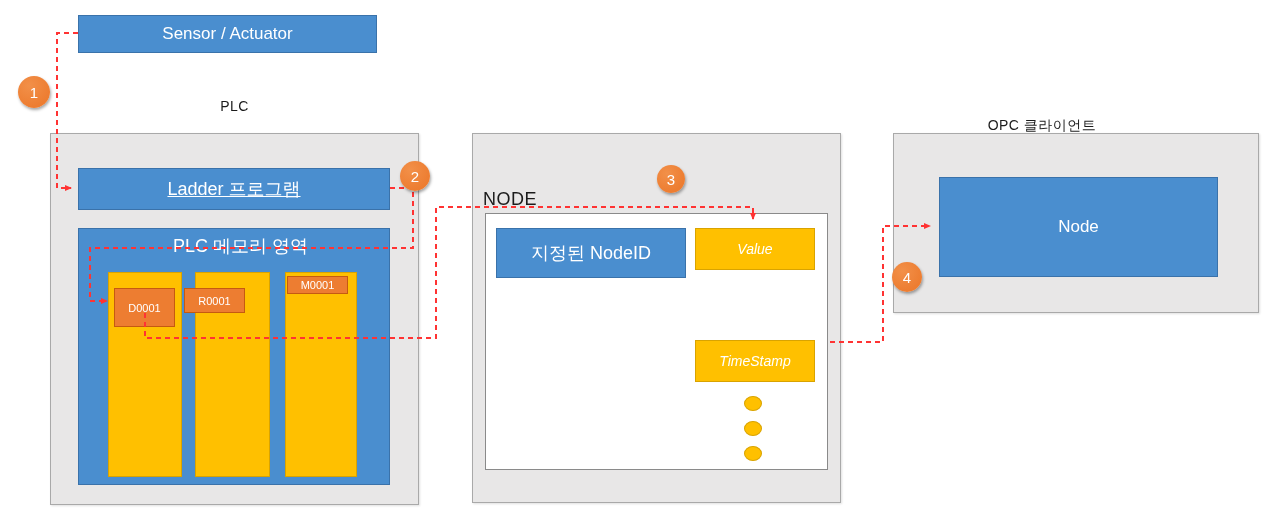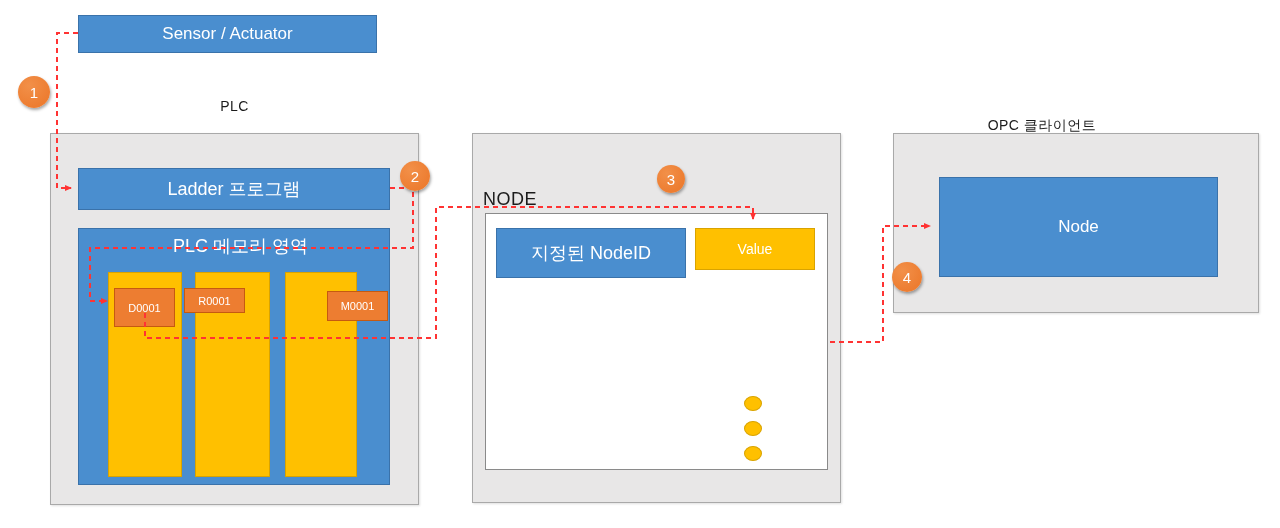--- a/index.html
+++ b/index.html
@@ -46,20 +46,21 @@
   .yellow {
     background: #ffc000;
     border: 1px solid #d9a300;
   }
   .attr-box {
     color: #ffffff;
     font-size: 14px;
     display: flex;
     align-items: center;
     justify-content: center;
+    font-style: italic;
   }
 
   
   .cell-label {
     background: #ed7d31;
     border: 1px solid #c55a11;
     color: #ffffff;
     font-size: 11px;
     display: flex;
     align-items: center;
@@ -110,48 +111,49 @@
 <div class="stage">
 
   <div class="abs bluebox" style="left:78px; top:15px; width:299px; height:38px; font-size:17px;">
     <span>Sensor / Actuator</span>
   </div>
 
   <div class="abs section-title" style="left:50px; top:98px; width:369px;">PLC</div>
 
   <div class="abs panel" style="left:50px; top:133px; width:369px; height:372px;"></div>
 
-  <div class="abs bluebox" style="left:78px; top:168px; width:312px; height:42px; font-size:18px;">
+  <div class="abs bluebox" style="left:78px; top:168px; width:312px; height:42px; font-size:18px;text-decoration:underline;">
     <span>Ladder 프로그램</span>
   </div>
 
   <div class="abs" style="left:78px; top:228px; width:312px; height:257px; background:#4a8ecf; border:1px solid #3a72aa;">
     <div style="color:#ffffff; font-size:18px; text-align:center; padding-top:5px;padding-left:13px;">PLC 메모리 영역</div>
   </div>
 
   <div class="abs yellow" style="left:108px; top:272px; width:74px; height:205px;"></div>
   <div class="abs yellow" style="left:195px; top:272px; width:75px; height:205px;"></div>
   <div class="abs yellow" style="left:285px; top:272px; width:72px; height:205px;"></div>
 
   <div class="abs cell-label" style="left:114px; top:288px; width:61px; height:39px;">D0001</div>
   <div class="abs cell-label" style="left:184px; top:288px; width:61px; height:25px;">R0001</div>
-  <div class="abs cell-label" style="left:287px; top:291px; width:61px; height:30px;margin-left:40px;">M0001</div>
+  <div class="abs cell-label" style="left:287px; top:276px; width:61px; height:18px;">M0001</div>
 
 
   <div class="abs panel" style="left:472px; top:133px; width:369px; height:370px;"></div>
 
   <div class="abs node-label-text" style="left:483px; top:189px;">NODE</div>
 
   <div class="abs whitebox" style="left:485px; top:213px; width:343px; height:257px;"></div>
 
   <div class="abs bluebox" style="left:496px; top:228px; width:190px; height:50px; font-size:18px;">
     <span>지정된 NodeID</span>
   </div>
 
   <div class="abs yellow attr-box" style="left:695px; top:228px; width:120px; height:42px;">Value</div>
+  <div class="abs yellow attr-box" style="left:695px; top:340px; width:120px; height:42px;">TimeStamp</div>
 
   <div class="abs dot" style="left:744px; top:396px; width:18px; height:15px;"></div>
   <div class="abs dot" style="left:744px; top:421px; width:18px; height:15px;"></div>
   <div class="abs dot" style="left:744px; top:446px; width:18px; height:15px;"></div>
 
   <div class="abs section-title" style="left:859px; top:98px; width:366px;margin-top:19px;">OPC 클라이언트</div>
 
   <div class="abs panel" style="left:893px; top:133px; width:366px; height:180px;"></div>
 
   <div class="abs bluebox" style="left:939px; top:177px; width:279px; height:100px; font-size:17px; flex-direction:column; line-height:1.45;">

